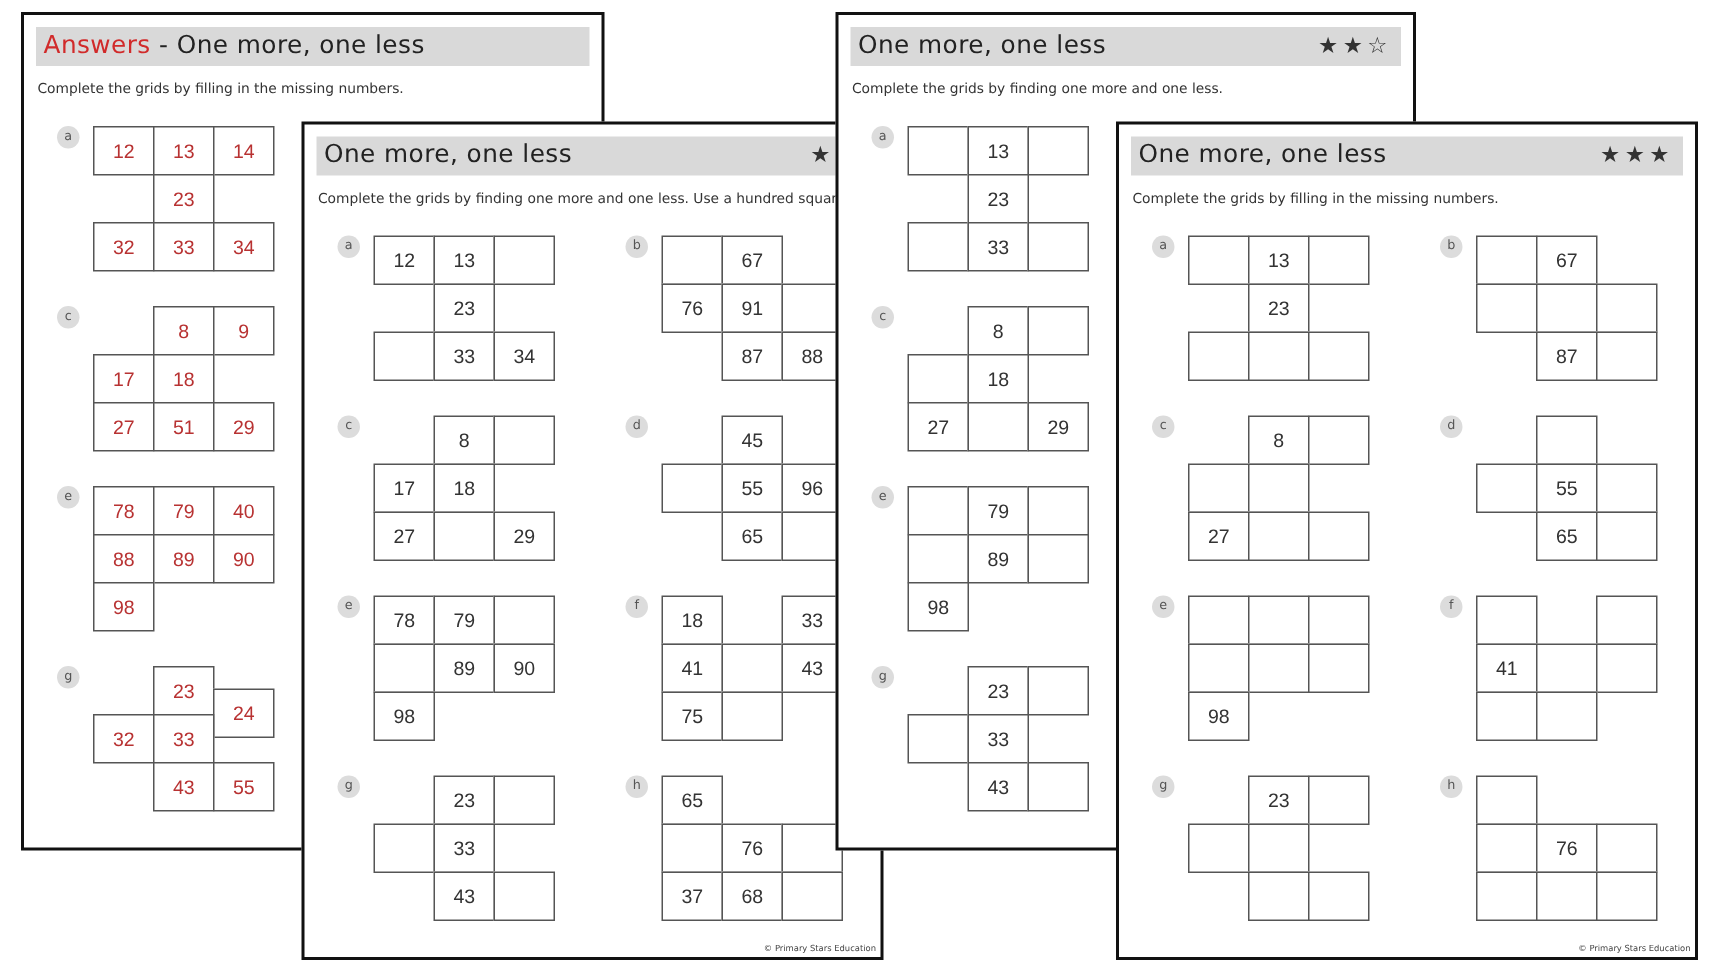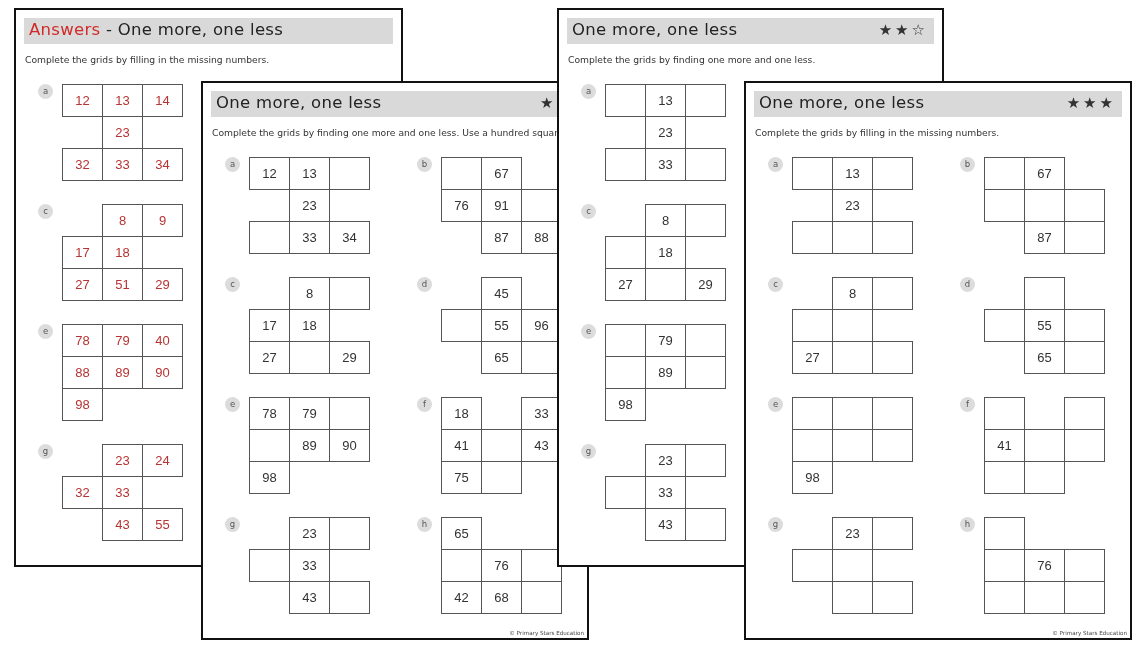--- a/index.html
+++ b/index.html
@@ -65,21 +65,21 @@
         <div class="cell" style="left: 0px; top: 32px;">88</div>
         <div class="cell" style="left: 40px; top: 32px;">89</div>
         <div class="cell" style="left: 80px; top: 32px;">90</div>
         <div class="cell" style="left: 0px; top: 64px;">98</div>
       </div>
     </div>
     <div class="q" style="left: 22px; top: 434px;">
       <div class="qlabel">g</div>
       <div class="grid">
         <div class="cell" style="left: 40px; top: 0px;">23</div>
-        <div class="cell" style="left: 80px; top: 0px;">24</div>
+        <div class="cell" style="left: 80px; top: 15px;">24</div>
         <div class="cell" style="left: 0px; top: 32px;">32</div>
         <div class="cell" style="left: 40px; top: 32px;">33</div>
         <div class="cell" style="left: 40px; top: 64px;">43</div>
         <div class="cell" style="left: 80px; top: 64px;">55</div>
       </div>
     </div>
   </div>
 
 <div class="sheet" style="left:201px; top:81px; width:388px; height:559px; z-index:2;">
   <div class="title-bar">
@@ -170,21 +170,21 @@
         <div class="cell" style="left: 80px; top: 64px;"></div>
       </div>
     </div>
     <div class="q" style="left: 214px; top: 434px;">
       <div class="qlabel">h</div>
       <div class="grid">
         <div class="cell" style="left: 0px; top: 0px;">65</div>
         <div class="cell" style="left: 0px; top: 32px;"></div>
         <div class="cell" style="left: 40px; top: 32px;">76</div>
         <div class="cell" style="left: 80px; top: 32px;"></div>
-        <div class="cell" style="left: 0px; top: 64px;">42</div>
+        <div class="cell" style="left: 0px; top: 64px;">37</div>
         <div class="cell" style="left: 40px; top: 64px;">68</div>
         <div class="cell" style="left: 80px; top: 64px;"></div>
       </div>
     </div>
   </div>
 
 <div class="sheet" style="left:557px; top:8px; width:387px; height:559px; z-index:3;">
   <div class="title-bar">
     <div class="title">One more, one less</div>
     <div class="stars">★★☆</div>

